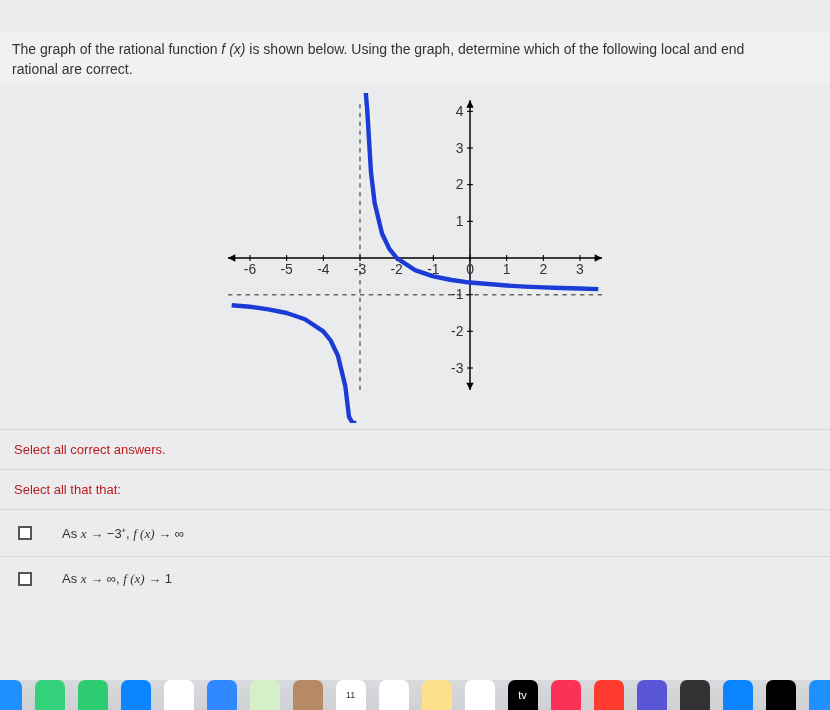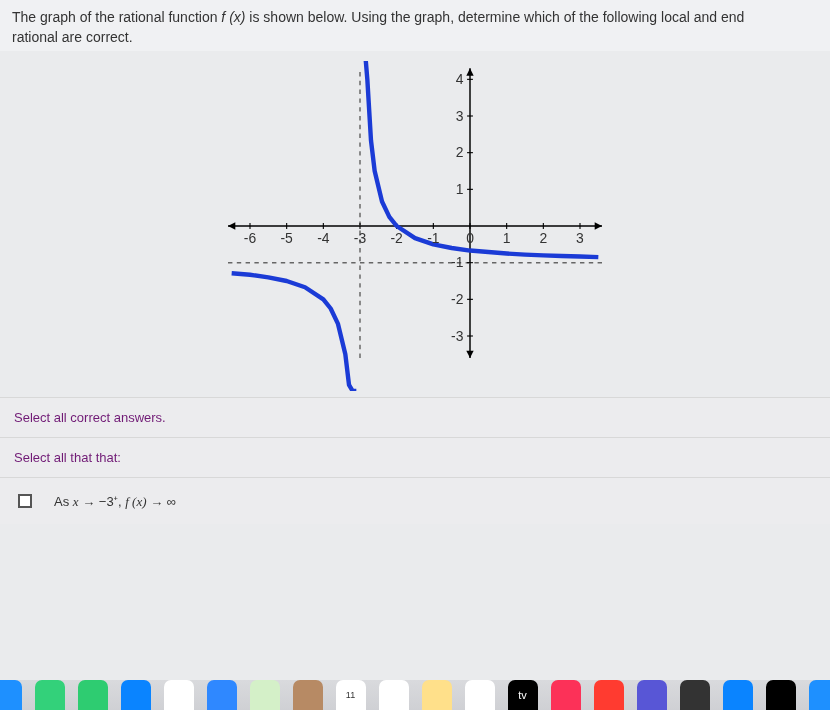--- a/index.html
+++ b/index.html
@@ -7,50 +7,51 @@
       font-family: -apple-system, BlinkMacSystemFont, 'Segoe UI', Arial, sans-serif;
       background: #eaebed;
       width: 830px;
       height: 710px;
       overflow: hidden;
       position: relative;
     }
     .question-area {
       background: #f0f1f3;
       padding: 8px 12px 4px;
+      margin-top: 32px;
     }
     .question-text {
       font-size: 14px;
       color: #333;
       line-height: 1.4;
     }
     .question-text .math { font-style: italic; }
     .chart-container {
       display: flex;
       justify-content: center;
       padding: 10px 0 6px;
     }
     .chart {
       width: 470px;
       height: 330px;
     }
     .section-header {
       padding: 12px 14px;
       font-size: 13px;
-      color: #701a75;
+      color: #b91c1c;
       border-top: 1px solid #d8d8d8;
       background: #ececee;
     }
     .option {
       padding: 14px 18px;
       border-top: 1px solid #d8d8d8;
       background: #ececee;
       display: flex;
       align-items: center;
-      gap: 22px;
+      gap: 30px;
       font-size: 13px;
     }
     .option .checkbox {
       width: 14px;
       height: 14px;
       border: 2px solid #555;
       background: #fff;
       flex-shrink: 0;
       display: inline-block;
     }
@@ -159,20 +160,24 @@
   </svg>
 </div>
 
 <div class="section-header">Select all correct answers.</div>
 <div class="section-header">Select all that that:</div>
 
 <div id="options">
     <div class="option">
       <span class="checkbox"></span>
       <span class="opt-text">As <span class="mathvar">x</span> → −3⁺, <span class="mathvar">f (x)</span> → ∞</span>
+    </div>
+    <div class="option">
+      <span class="checkbox"></span>
+      <span class="opt-text">As <span class="mathvar">x</span> → ∞, <span class="mathvar">f (x)</span> → 1</span>
     </div>
   </div>
 
 <div class="dock">
   <div id="dock-items" style="display: flex; gap: 13px; margin-top: 20px;">
       <div class="dock-item" style="background: rgb(30, 144, 255);"></div>
       <div class="dock-item" style="background: rgb(51, 209, 122);"></div>
       <div class="dock-item" style="background: rgb(46, 204, 113);"></div>
       <div class="dock-item" style="background: rgb(10, 132, 255);"></div>
       <div class="dock-item" style="background: rgb(255, 255, 255);"></div>

